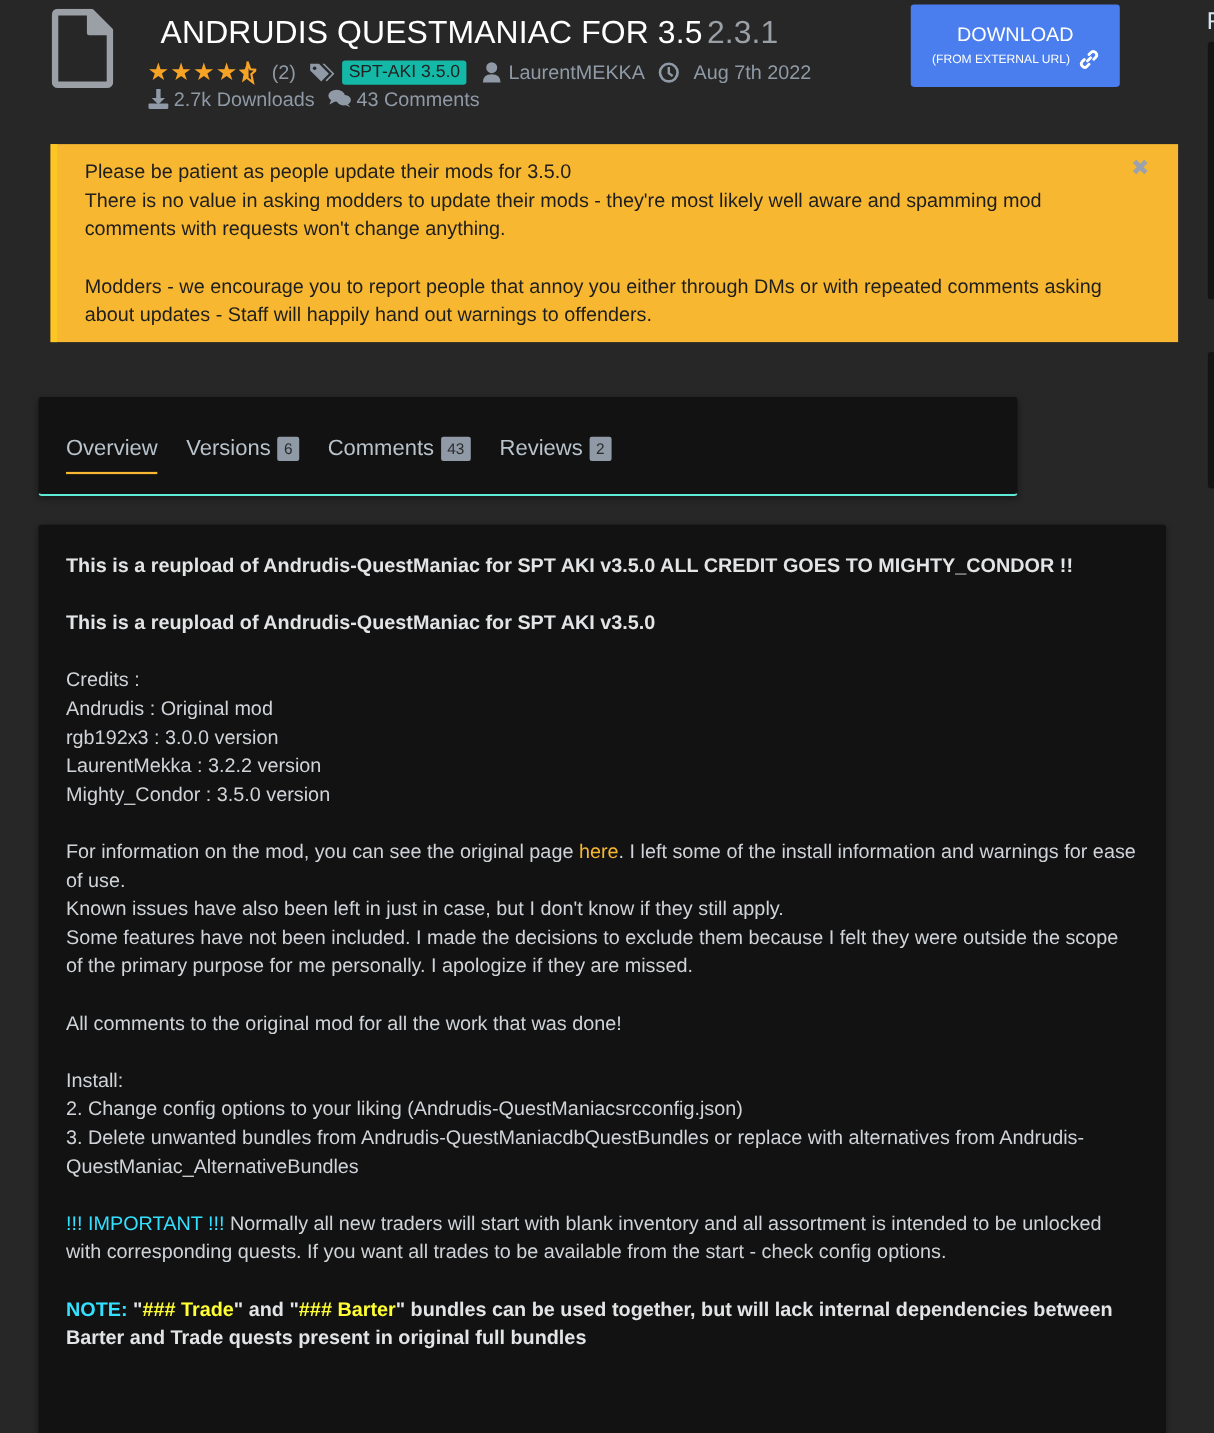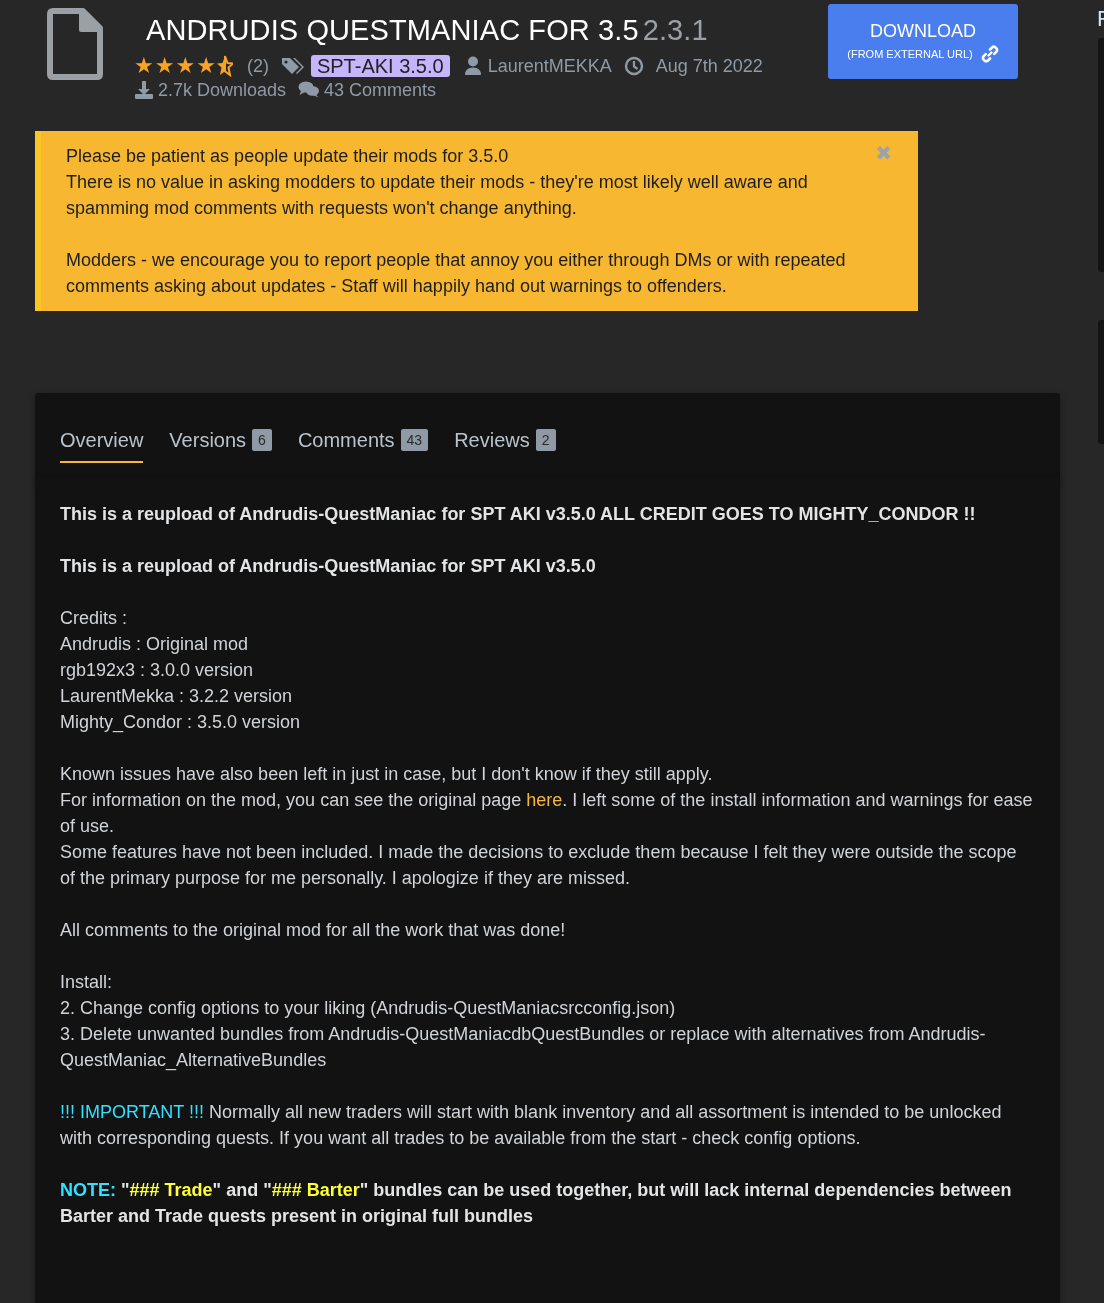--- a/index.html
+++ b/index.html
@@ -24,21 +24,21 @@
 
   .meta-row1 {
     position: absolute; left: 134px; top: 53px; height: 26px;
     display: flex; align-items: center; white-space: nowrap;
     font-size: 18px; color: #8f9aa6;
   }
   .stars { display: flex; align-items: center; gap: 1px; color: #f7a325; font-size: 22px; line-height: 1; }
   .rating-count { margin-left: 14px; color: #8f9aa6; }
   .tag-icon { margin-left: 12px; width: 24px; height: 20px; }
   .tag-badge {
-    margin-left: 6px; background: #c4b5fd; color: #222; font-size: 20px;
+    margin-left: 6px; background: #14b8a6; color: #222; font-size: 16px;
     padding: 2px 6px; border-radius: 3px; line-height: 18px;
   }
   .user-icon { margin-left: 14px; width: 18px; height: 20px; }
   .author { margin-left: 6px; color: #8f9aa6; }
   .clock-icon { margin-left: 12px; width: 20px; height: 20px; }
   .date { margin-left: 12px; color: #8f9aa6; }
 
   .meta-row2 {
     position: absolute; left: 134px; top: 80px; height: 24px;
     display: flex; white-space: nowrap;
@@ -59,38 +59,37 @@
 
   
   .side-letter {
     position: absolute; left: 1097px; top: 6px; color: #d8e4f0; font-size: 22px;
   }
   .side-box1 { position: absolute; left: 1098px; top: 38px; width: 20px; height: 234px; background: #141414; border-radius: 3px; }
   .side-box2 { position: absolute; left: 1098px; top: 320px; width: 20px; height: 124px; background: #141414; border-radius: 3px; }
 
   
   .notice {
-    position: absolute; left: 35px; top: 131px; width: 883px; height: 180px;
+    position: absolute; left: 46px; top: 131px; width: 1025px; height: 180px;
     background: #f7b731; border-left: 6px solid #fcc623;
     color: #1e1e1e; font-size: 18px; line-height: 26px;
     padding: 12px 60px 0 25px;
   }
   .notice p { margin: 0; }
   .notice .gap { height: 26px; }
   .notice-close {
     position: absolute; right: 26px; top: 12px; color: #9aa3ad;
     font-size: 20px; font-weight: bold; cursor: pointer; line-height: 20px;
   }
 
   
   .tabs-panel {
-    position: absolute; left: 35px; top: 361px; width: 1025px; height: 90px;
-    background: #121212; border-radius: 3px; border-bottom: 2px solid #6d28d9;
+    position: absolute; left: 35px; top: 361px; width: 890px; height: 90px;
+    background: #121212; border-radius: 3px; border-bottom: 2px solid #5eead4;
     box-shadow: 0 2px 6px rgba(0,0,0,0.35);
-    margin-top: 32px;
   }
   .tabs { position: absolute; left: 25px; top: 30px; display: flex; align-items: center; }
   .tab {
     display: flex; align-items: center; font-size: 20px; color: #b9c3cc;
     margin-right: 26px; height: 34px; cursor: pointer; position: relative;
   }
   .tab.active { color: #b9c3cc; }
   .tab.active::after {
     content: ""; position: absolute; left: 0; right: 0; bottom: -6px; height: 2px; background: #f7b731;
   }
@@ -217,22 +216,22 @@
   <p class="b">This is a reupload of Andrudis-QuestManiac for SPT AKI v3.5.0 ALL CREDIT GOES TO MIGHTY_CONDOR !!</p>
   <div class="gap"></div>
   <p class="b">This is a reupload of Andrudis-QuestManiac for SPT AKI v3.5.0</p>
   <div class="gap"></div>
   <p>Credits :</p>
   <p>Andrudis : Original mod</p>
   <p>rgb192x3 : 3.0.0 version</p>
   <p>LaurentMekka : 3.2.2 version</p>
   <p>Mighty_Condor : 3.5.0 version</p>
   <div class="gap"></div>
+  <p><span>For information on the mod, you can see the original page </span><span class="link">here</span><span>. I left some of the install information and warnings for ease of use.</span></p>
   <p>Known issues have also been left in just in case, but I don't know if they still apply.</p>
-  <p><span>For information on the mod, you can see the original page </span><span class="link">here</span><span>. I left some of the install information and warnings for ease of use.</span></p>
   <p>Some features have not been included. I made the decisions to exclude them because I felt they were outside the scope of the primary purpose for me personally. I apologize if they are missed.</p>
   <div class="gap"></div>
   <p>All comments to the original mod for all the work that was done!</p>
   <div class="gap"></div>
   <p>Install:</p>
   <p>2. Change config options to your liking (Andrudis-QuestManiacsrcconfig.json)</p>
   <p>3. Delete unwanted bundles from Andrudis-QuestManiacdbQuestBundles or replace with alternatives from Andrudis-QuestManiac_AlternativeBundles</p>
   <div class="gap"></div>
   <p><span class="cyan">!!! IMPORTANT !!!</span><span> Normally all new traders will start with blank inventory and all assortment is intended to be unlocked with corresponding quests. If you want all trades to be available from the start - check config options.</span></p>
   <div class="gap"></div>

